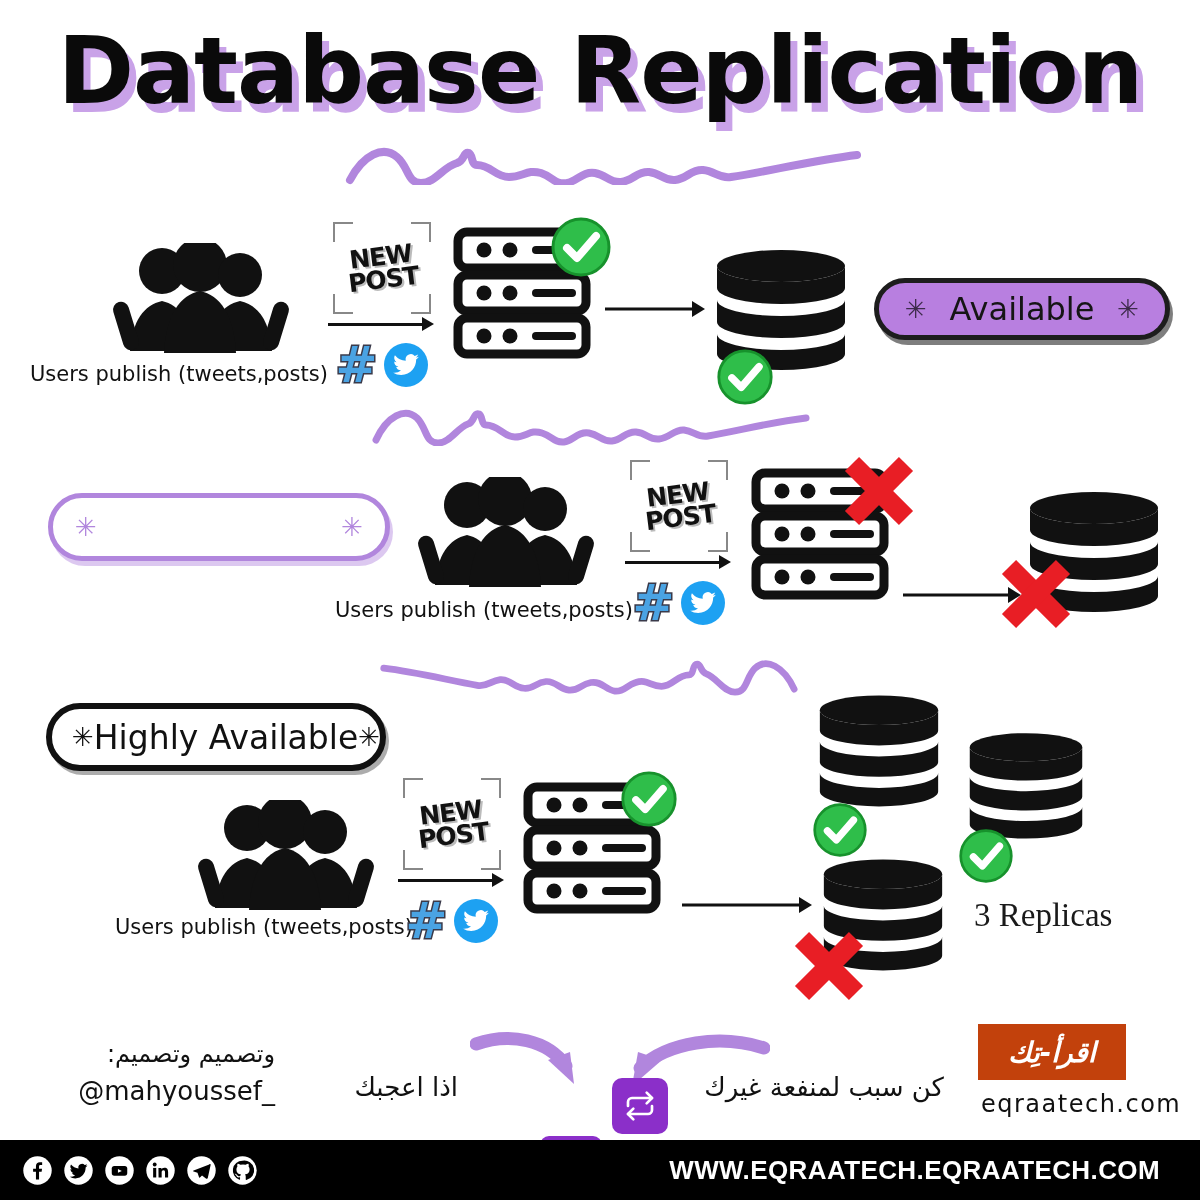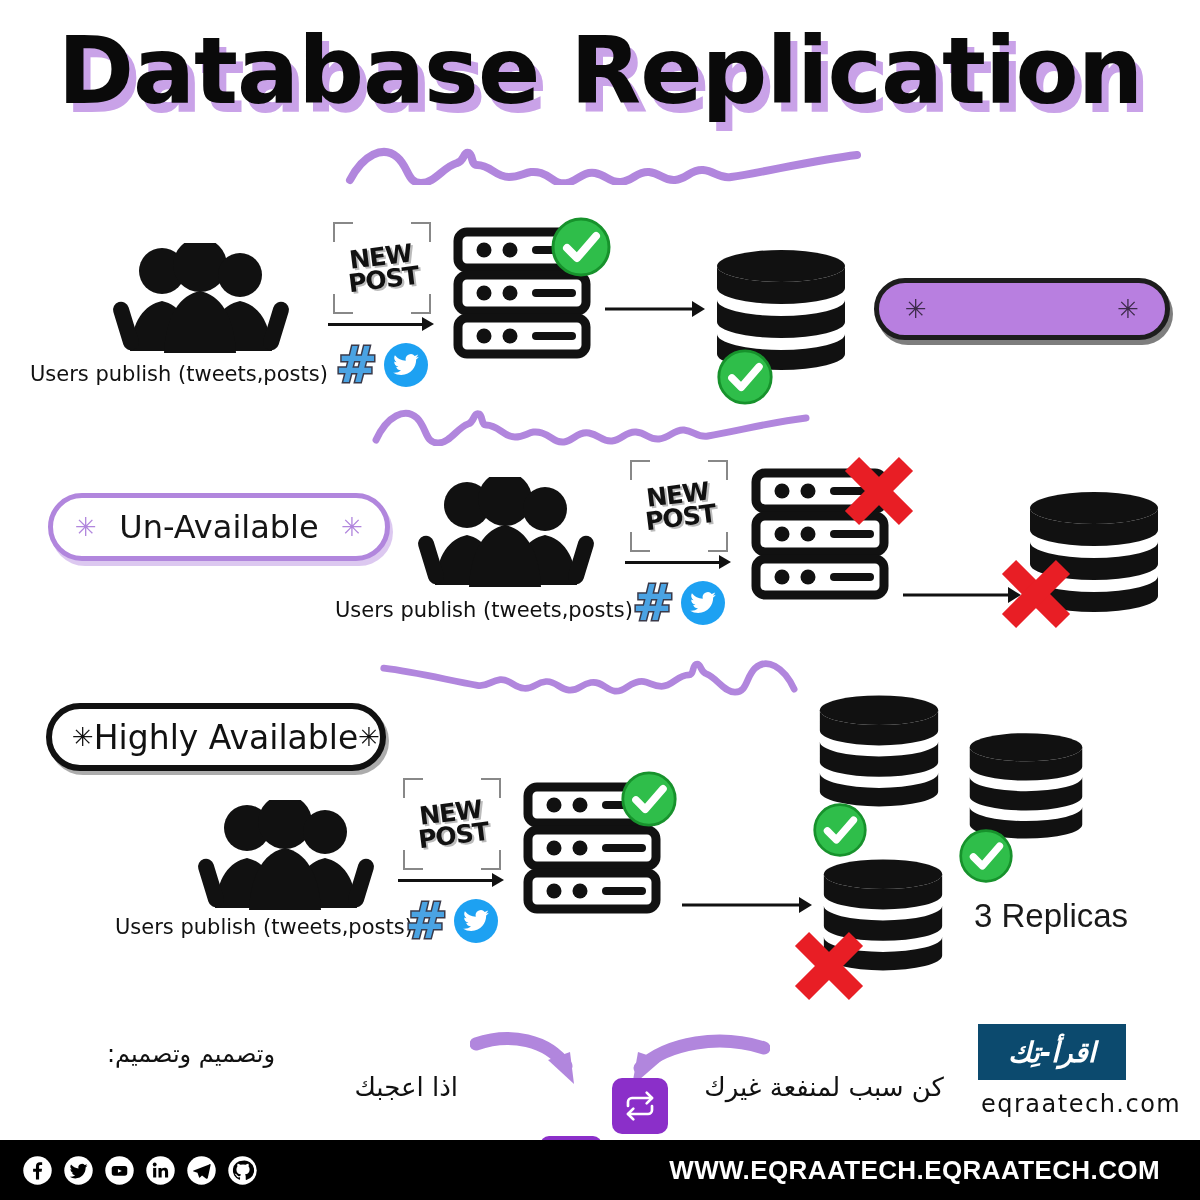--- a/index.html
+++ b/index.html
@@ -119,21 +119,21 @@
 
   #badge-highly {
     background:#ffffff; border:6px solid #111;
     color:#111; font-size:33px;
     padding:6px 20px; width:340px; height:68px;
     box-shadow:3px 4px 0 rgba(17,17,17,0.35);
   }
   #badge-highly .star { color:#111; }
 
   .replicas-label {
-    font-family:Liberation Sans, sans-serif;
+    font-family:Liberation Serif, serif;
     font-size:33px; color:#1a1a1a; white-space:nowrap;
   }
 
   
   .ar {
     font-family:"DejaVu Sans", sans-serif;
     direction:rtl; unicode-bidi:embed;
     color:#111;
   }
   #credit-line1 { font-size:24px; text-align:right; }
@@ -150,21 +150,21 @@
     width:0;height:0;border-left:9px solid transparent;border-right:9px solid transparent;
     border-top:12px solid #8b2fc9;
   }
   .like-badge .cnt { color:#fff;font-size:15px;font-family:"Liberation Sans",sans-serif; }
   .repost-badge {
     width:56px;height:56px;background:#8b2fc9;border-radius:10px;
     display:flex;align-items:center;justify-content:center;
   }
 
   .logo-box {
-    background:#0c4a6e; width:148px;height:56px;
+    background:#c2410c; width:148px;height:56px;
     display:flex;align-items:center;justify-content:center;
     font-family:"DejaVu Sans", sans-serif;
     color:#fff; font-size:28px; font-weight:bold; font-style:italic;
     direction:rtl;
   }
   #logo-url {
     font-family:"DejaVu Sans", sans-serif;
     font-size:24px; color:#111; letter-spacing:1.5px; text-align:center; width:175px;
   }
 
@@ -280,30 +280,30 @@
   </div>
   <div class="abs check" style="left:716px;top:348px;">
     <svg width="58" height="58" viewBox="0 0 62 62">
       <circle cx="31" cy="31" r="28" fill="#2fbe4a" stroke="#17922c" stroke-width="3"></circle>
       <path d="M17 32 L27 42 L46 20" fill="none" stroke="#fff" stroke-width="8" stroke-linecap="round" stroke-linejoin="round"></path>
     </svg>
   </div>
 
   <div class="abs badge" id="badge-available" style="left:874px;top:278px;">
     <span class="star">✳</span>
+    <span class="lbl">Available</span>
     <span class="star">✳</span>
   </div>
 
   <svg class="abs wave" style="left:372px;top:398px;" width="440" height="48" viewBox="0 0 440 48">
     <path d="M4,42 C15,18 33,9 45,20 C55,30 53,45 66,45 C78,45 85,30 96,26 C103,24 101,14 107,16 C111,18 109,27 114,27 C127,27 131,39 143,39 C155,39 158,31 170,35 C180,38 182,45 192,44 C201,43 206,33 217,35 C228,37 230,44 240,43 C250,42 254,33 264,34 C275,35 277,42 287,41 C298,40 302,31 312,32 C322,33 326,40 336,38 C365,33 400,24 434,20" fill="none" stroke="#b186dd" stroke-width="7" stroke-linecap="round"></path>
   </svg>
 
   <div class="abs badge" id="badge-unavailable" style="left:48px;top:493px;">
     <span class="star">✳</span>
-    <span class="lbl">Un-Available</span>
     <span class="star">✳</span>
   </div>
 
   <div class="abs users-icon" style="left:405px;top:477px;">
     <svg width="200" height="110" viewBox="0 0 200 110">
       <circle cx="62" cy="28" r="23" fill="#111"></circle>
       <circle cx="100" cy="22" r="27" fill="#111"></circle>
       <circle cx="140" cy="32" r="22" fill="#111"></circle>
       <path d="M30 108 C32 78 44 62 62 58 C80 62 90 78 92 108 Z" fill="#111"></path>
       <path d="M108 108 C110 78 122 62 140 58 C158 62 170 78 172 108 Z" fill="#111"></path>
@@ -522,20 +522,21 @@
       <g stroke="#e81e25" stroke-width="20" stroke-linecap="butt">
         <line x1="14" y1="14" x2="68" y2="68"></line>
         <line x1="68" y1="14" x2="14" y2="68"></line>
       </g>
     </svg>
   </div>
 
   <div class="abs replicas-label" style="left:974px;top:897px;">3 Replicas</div>
 
   <div class="abs ar" id="credit-line1" style="left:60px;top:1040px;width:215px;">وتصميم وتصميم:</div>
+  <div class="abs" id="credit-line2" style="left:60px;top:1076px;width:215px;font-family:'DejaVu Sans',sans-serif;font-size:26px;color:#111;text-align:right;">@mahyoussef_</div>
 
   <div class="abs ar" id="cta-left" style="left:343px;top:1072px;width:115px;">اذا اعجبك</div>
 
   <svg class="abs" style="left:470px;top:1030px;" width="120" height="70" viewBox="0 0 120 70">
     <path d="M6,14 C40,2 78,10 96,36" fill="none" stroke="#b186dd" stroke-width="13" stroke-linecap="round"></path>
     <path d="M78,30 L104,54 L100,22 Z" fill="#b186dd"></path>
   </svg>
   <svg class="abs" style="left:610px;top:1028px;" width="160" height="72" viewBox="0 0 160 72">
     <path d="M154,20 C110,6 58,14 30,40" fill="none" stroke="#b186dd" stroke-width="13" stroke-linecap="round"></path>
     <path d="M52,32 L22,58 L28,24 Z" fill="#b186dd"></path>

